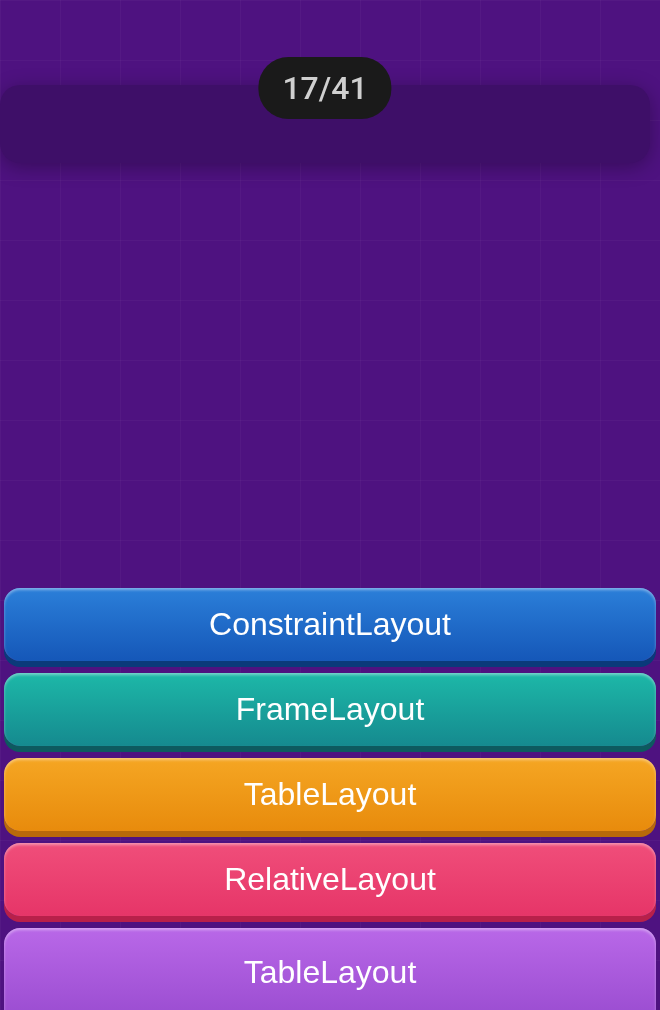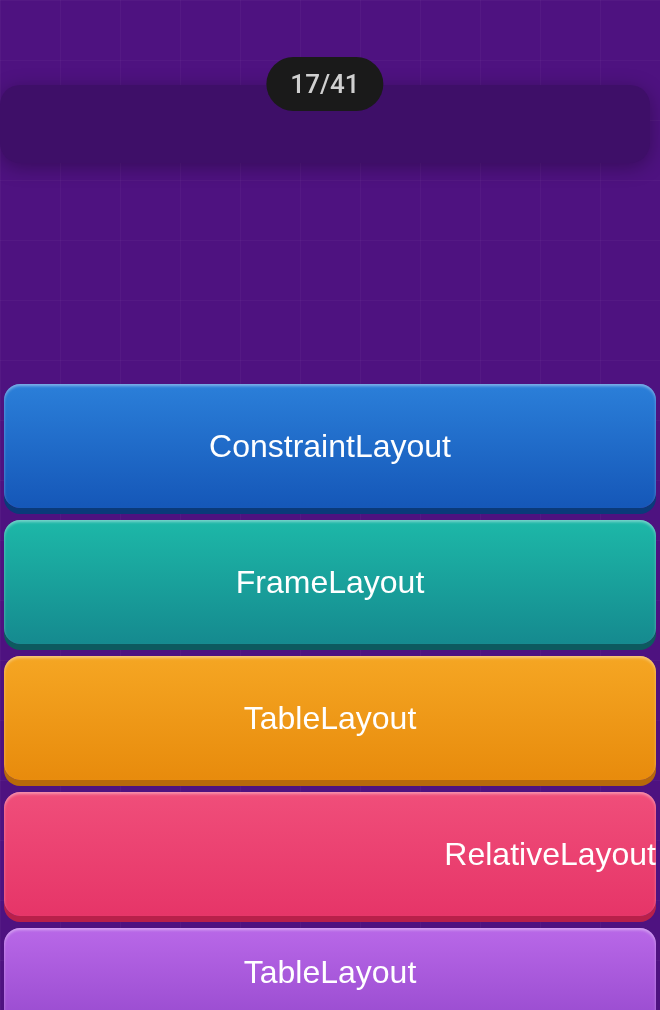--- a/index.html
+++ b/index.html
@@ -29,21 +29,21 @@
       padding: 38px 30px 40px 30px;
       box-shadow: 0 4px 20px rgba(0,0,0,0.3);
     }
     .counter-badge {
       position: absolute;
       top: -28px;
       left: 50%;
       transform: translateX(-50%);
       background: #1a1a1a;
       color: #d0d0d0;
-      font-size: 26px;
+      font-size: 32px;
       font-weight: 500;
       padding: 12px 24px;
       border-radius: 30px;
     }
     .question-text {
       color: white;
       font-size: 37px;
       font-weight: 400;
       text-align: center;
       line-height: 1.3;
@@ -51,21 +51,21 @@
     .answers-container {
       position: absolute;
       bottom: 0;
       left: 0;
       right: 0;
       display: flex;
       flex-direction: column;
       gap: 12px;
     }
     .answer-button {
-      height: 124px;
+      height: 73px;
       border: none;
       border-radius: 16px;
       font-size: 32px;
       font-weight: 400;
       color: white;
       cursor: pointer;
       margin: 0 4px;
       position: relative;
       box-shadow: inset 0 2px 3px rgba(255,255,255,0.4), 0 4px 0 rgba(0,0,0,0.25);
     }
@@ -77,21 +77,20 @@
       background: linear-gradient(180deg, #1db8a8 0%, #158a8f 100%);
       box-shadow: inset 0 2px 3px rgba(255,255,255,0.4), 0 6px 0 #0d5a5f;
     }
     .answer-button.orange {
       background: linear-gradient(180deg, #f5a623 0%, #e88b0c 100%);
       box-shadow: inset 0 2px 3px rgba(255,255,255,0.4), 0 6px 0 #b8690a;
     }
     .answer-button.pink {
       background: linear-gradient(180deg, #f04e7a 0%, #e63568 100%);
       box-shadow: inset 0 2px 3px rgba(255,255,255,0.4), 0 6px 0 #b8204a;
-      text-align: right;
     }
     .answer-button.purple {
       background: linear-gradient(180deg, #b968e8 0%, #9b4dd1 100%);
       box-shadow: inset 0 2px 3px rgba(255,255,255,0.4), 0 6px 0 #6d2f9a;
       border-radius: 16px 16px 0 0;
       margin-bottom: -6px;
     }
     .answer-button.purple {
       height: 88px;
     }

